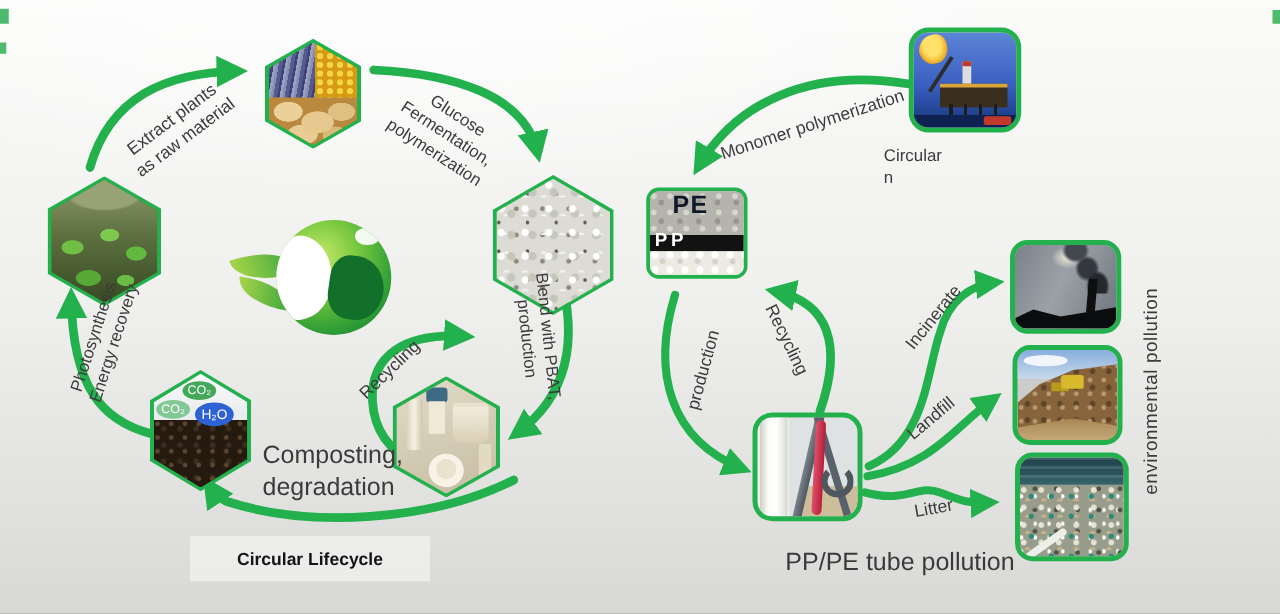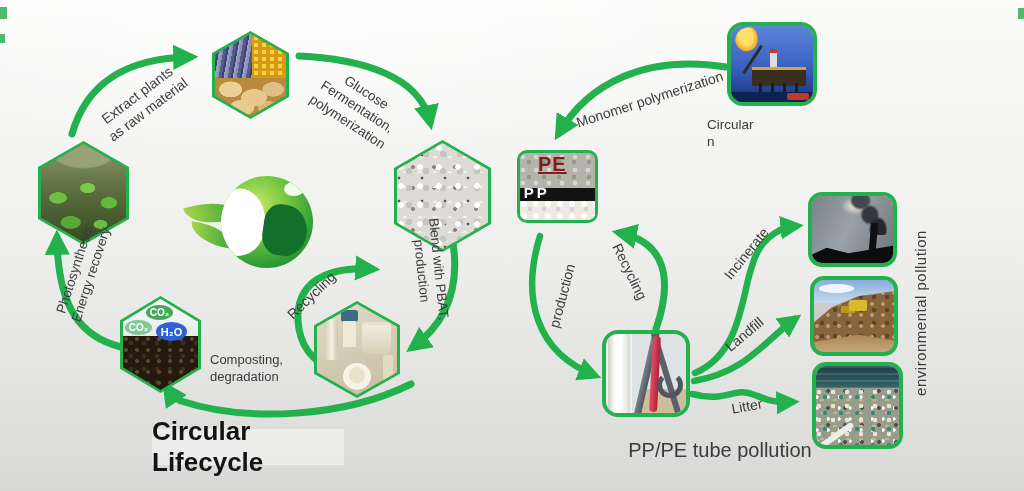--- a/index.html
+++ b/index.html
@@ -62,21 +62,21 @@
     background:radial-gradient(circle at 50% 45%, #e9e2cf 0 38%, #f8f3e6 40% 70%, #d6cbb0 72%);}
   .ct-small{position:absolute;right:5%;bottom:10%;width:12%;height:34%;background:#e3dac4;border-radius:2px;}
   .ph-soil-top{position:absolute;left:0;top:0;width:100%;height:41%;
     background:linear-gradient(180deg,#fafafa,#e7ebee);}
   .ph-soil-bottom{position:absolute;left:0;bottom:0;width:100%;height:59%;background-color:#241a10;
     background-image:
       radial-gradient(circle at 3px 3px,#5d4730 1.6px,transparent 2.2px),
       radial-gradient(circle at 8px 7px,#3d2d1c 2px,transparent 2.6px),
       radial-gradient(circle at 5px 11px,#6b5236 1.2px,transparent 1.8px);
     background-size:11px 11px,13px 13px,9px 9px;}
-  .pill{position:absolute;color:#fff;font-weight:bold;font-size:10px;border-radius:50%;
+  .pill{position:absolute;color:#fff;font-weight:normal;font-size:10px;border-radius:50%;
     display:flex;align-items:center;justify-content:center;}
 
   
   .logo{position:absolute;left:188px;top:176px;width:125px;height:95px;}
   .leaf{position:absolute;background:linear-gradient(90deg,#a8d54a,#3aa63c);
     border-radius:2% 100% 2% 100%;}
   .leaf1{left:-2px;top:24px;width:52px;height:26px;transform:rotate(-18deg);}
   .leaf2{left:2px;top:48px;width:44px;height:22px;transform:rotate(8deg);}
   .globe{position:absolute;right:0;top:0;width:92px;height:92px;border-radius:50%;overflow:hidden;
     background:radial-gradient(circle at 38% 32%, #c6e96a 0%, #7ac93f 35%, #2f9e36 70%, #157a2c 100%);}
@@ -100,21 +100,21 @@
 
   .pe-band{position:absolute;left:0;top:0;width:100%;height:52%;background-color:#b5b4ac;background-image:
     radial-gradient(circle at 3px 4px,#d8d7cf 2px,transparent 2.6px),
     radial-gradient(circle at 9px 9px,#97968e 2px,transparent 2.6px);
     background-size:13px 13px,15px 15px;}
   .pp-band{position:absolute;left:0;top:52%;width:100%;height:20%;background:#121212;}
   .flake-band{position:absolute;left:0;bottom:0;width:100%;height:28%;background-color:#eceae2;background-image:
     radial-gradient(circle at 4px 3px,#ffffff 2.6px,transparent 3.2px),
     radial-gradient(circle at 10px 8px,#d5d2c6 2px,transparent 2.6px);
     background-size:12px 12px,14px 14px;}
-  .pe-text{position:absolute;left:24%;top:0;color:#7f1d1d;font-size:20px;font-weight:700;letter-spacing:1px;text-decoration:underline;}
+  .pe-text{position:absolute;left:24%;top:0;color:#0f172a;font-size:20px;font-weight:700;letter-spacing:1px;}
   .pp-text{position:absolute;left:5%;top:47%;color:#fff;font-size:15px;font-weight:700;letter-spacing:3px;}
 
   .tb-bg{position:absolute;inset:0;background:linear-gradient(90deg,#f0f0ec 0 32%,#dfe2e2 32% 100%);}
   .tb-tan{position:absolute;right:0;bottom:0;width:58%;height:30%;background:#cdbd9b;}
   .tb-white{position:absolute;left:3%;top:0;width:27%;height:100%;
     background:linear-gradient(90deg,#cfcfc9,#fbfbf7 30%,#ffffff 60%,#d8d8d2);}
   .tb-gray1{position:absolute;left:46%;top:-6%;width:9%;height:116%;transform:rotate(13deg);
     background:linear-gradient(90deg,#7a838a,#4e565e);}
   .tb-gray2{position:absolute;left:72%;top:-6%;width:7%;height:120%;transform:rotate(-17deg);background:#59616a;}
   .tb-red{position:absolute;left:56%;top:2%;width:10%;height:96%;border-radius:5px;transform:rotate(3deg);
@@ -153,21 +153,21 @@
     radial-gradient(circle at 3px 4px,#e8e4d5 2px,transparent 2.6px),
     radial-gradient(circle at 9px 9px,#2e8b7a 1.8px,transparent 2.4px),
     radial-gradient(circle at 6px 13px,#c9b489 2px,transparent 2.6px),
     radial-gradient(circle at 12px 3px,#50524a 1.6px,transparent 2.2px),
     radial-gradient(circle at 1px 9px,#ffffff 1.4px,transparent 2px);
     background-size:14px 14px,16px 16px,13px 13px,17px 17px,11px 11px;}
   .lt-pipe{position:absolute;left:2%;bottom:10%;width:46%;height:7%;background:#eceee8;
     border-radius:4px;transform:rotate(-35deg);}
 
   .title-left{position:absolute;left:152px;top:429px;width:192px;height:36px;
-    background:rgba(250,250,248,.55);color:#141414;font-size:26px;font-weight:bold;
+    background:rgba(250,250,248,.55);color:#141414;font-size:14px;font-weight:bold;
     display:flex;align-items:center;justify-content:center;}
   .title-right{position:absolute;left:622px;top:439px;width:196px;text-align:center;
     color:#3a3a3a;font-size:20px;}
   .edge-mark{position:absolute;background:#2fae53;opacity:.85;}
 </style>
 </head>
 <body>
 
 <div class="canvas">
 
@@ -258,21 +258,21 @@
     </div>
 
     <div class="lbl" style="left:143px;top:103px;transform:translate(-50%,-50%) rotate(-37deg);">Extract plants
 as raw material</div>
     <div class="lbl" style="left:357px;top:107px;font-size:13.5px;transform:translate(-50%,-50%) rotate(33deg);">Glucose
 Fermentation,
 polymerization</div>
     <div class="lbl" style="left:430px;top:270px;font-size:13.5px;transform:translate(-50%,-50%) rotate(84deg);">Blend with PBAT,
 production</div>
     <div class="lbl" style="left:312px;top:296px;transform:translate(-50%,-50%) rotate(-44deg);">Recycling</div>
-    <div class="lbl" style="left:210px;top:352px;font-size:13px;text-align:left;transform:none;">Composting,
+    <div class="lbl" style="left:210px;top:352px;font-size:20px;text-align:left;transform:none;">Composting,
 degradation</div>
     <div class="lbl" style="left:83px;top:272px;font-size:13.5px;transform:translate(-50%,-50%) rotate(-72deg);">Photosynthesis
 Energy  recovery</div>
 
     <div class="title-left">Circular Lifecycle</div>
   </div>
 
   <div>
 
     <div class="frame" style="left:727px;top:22px;width:82px;height:76px;border-radius:16px;">

